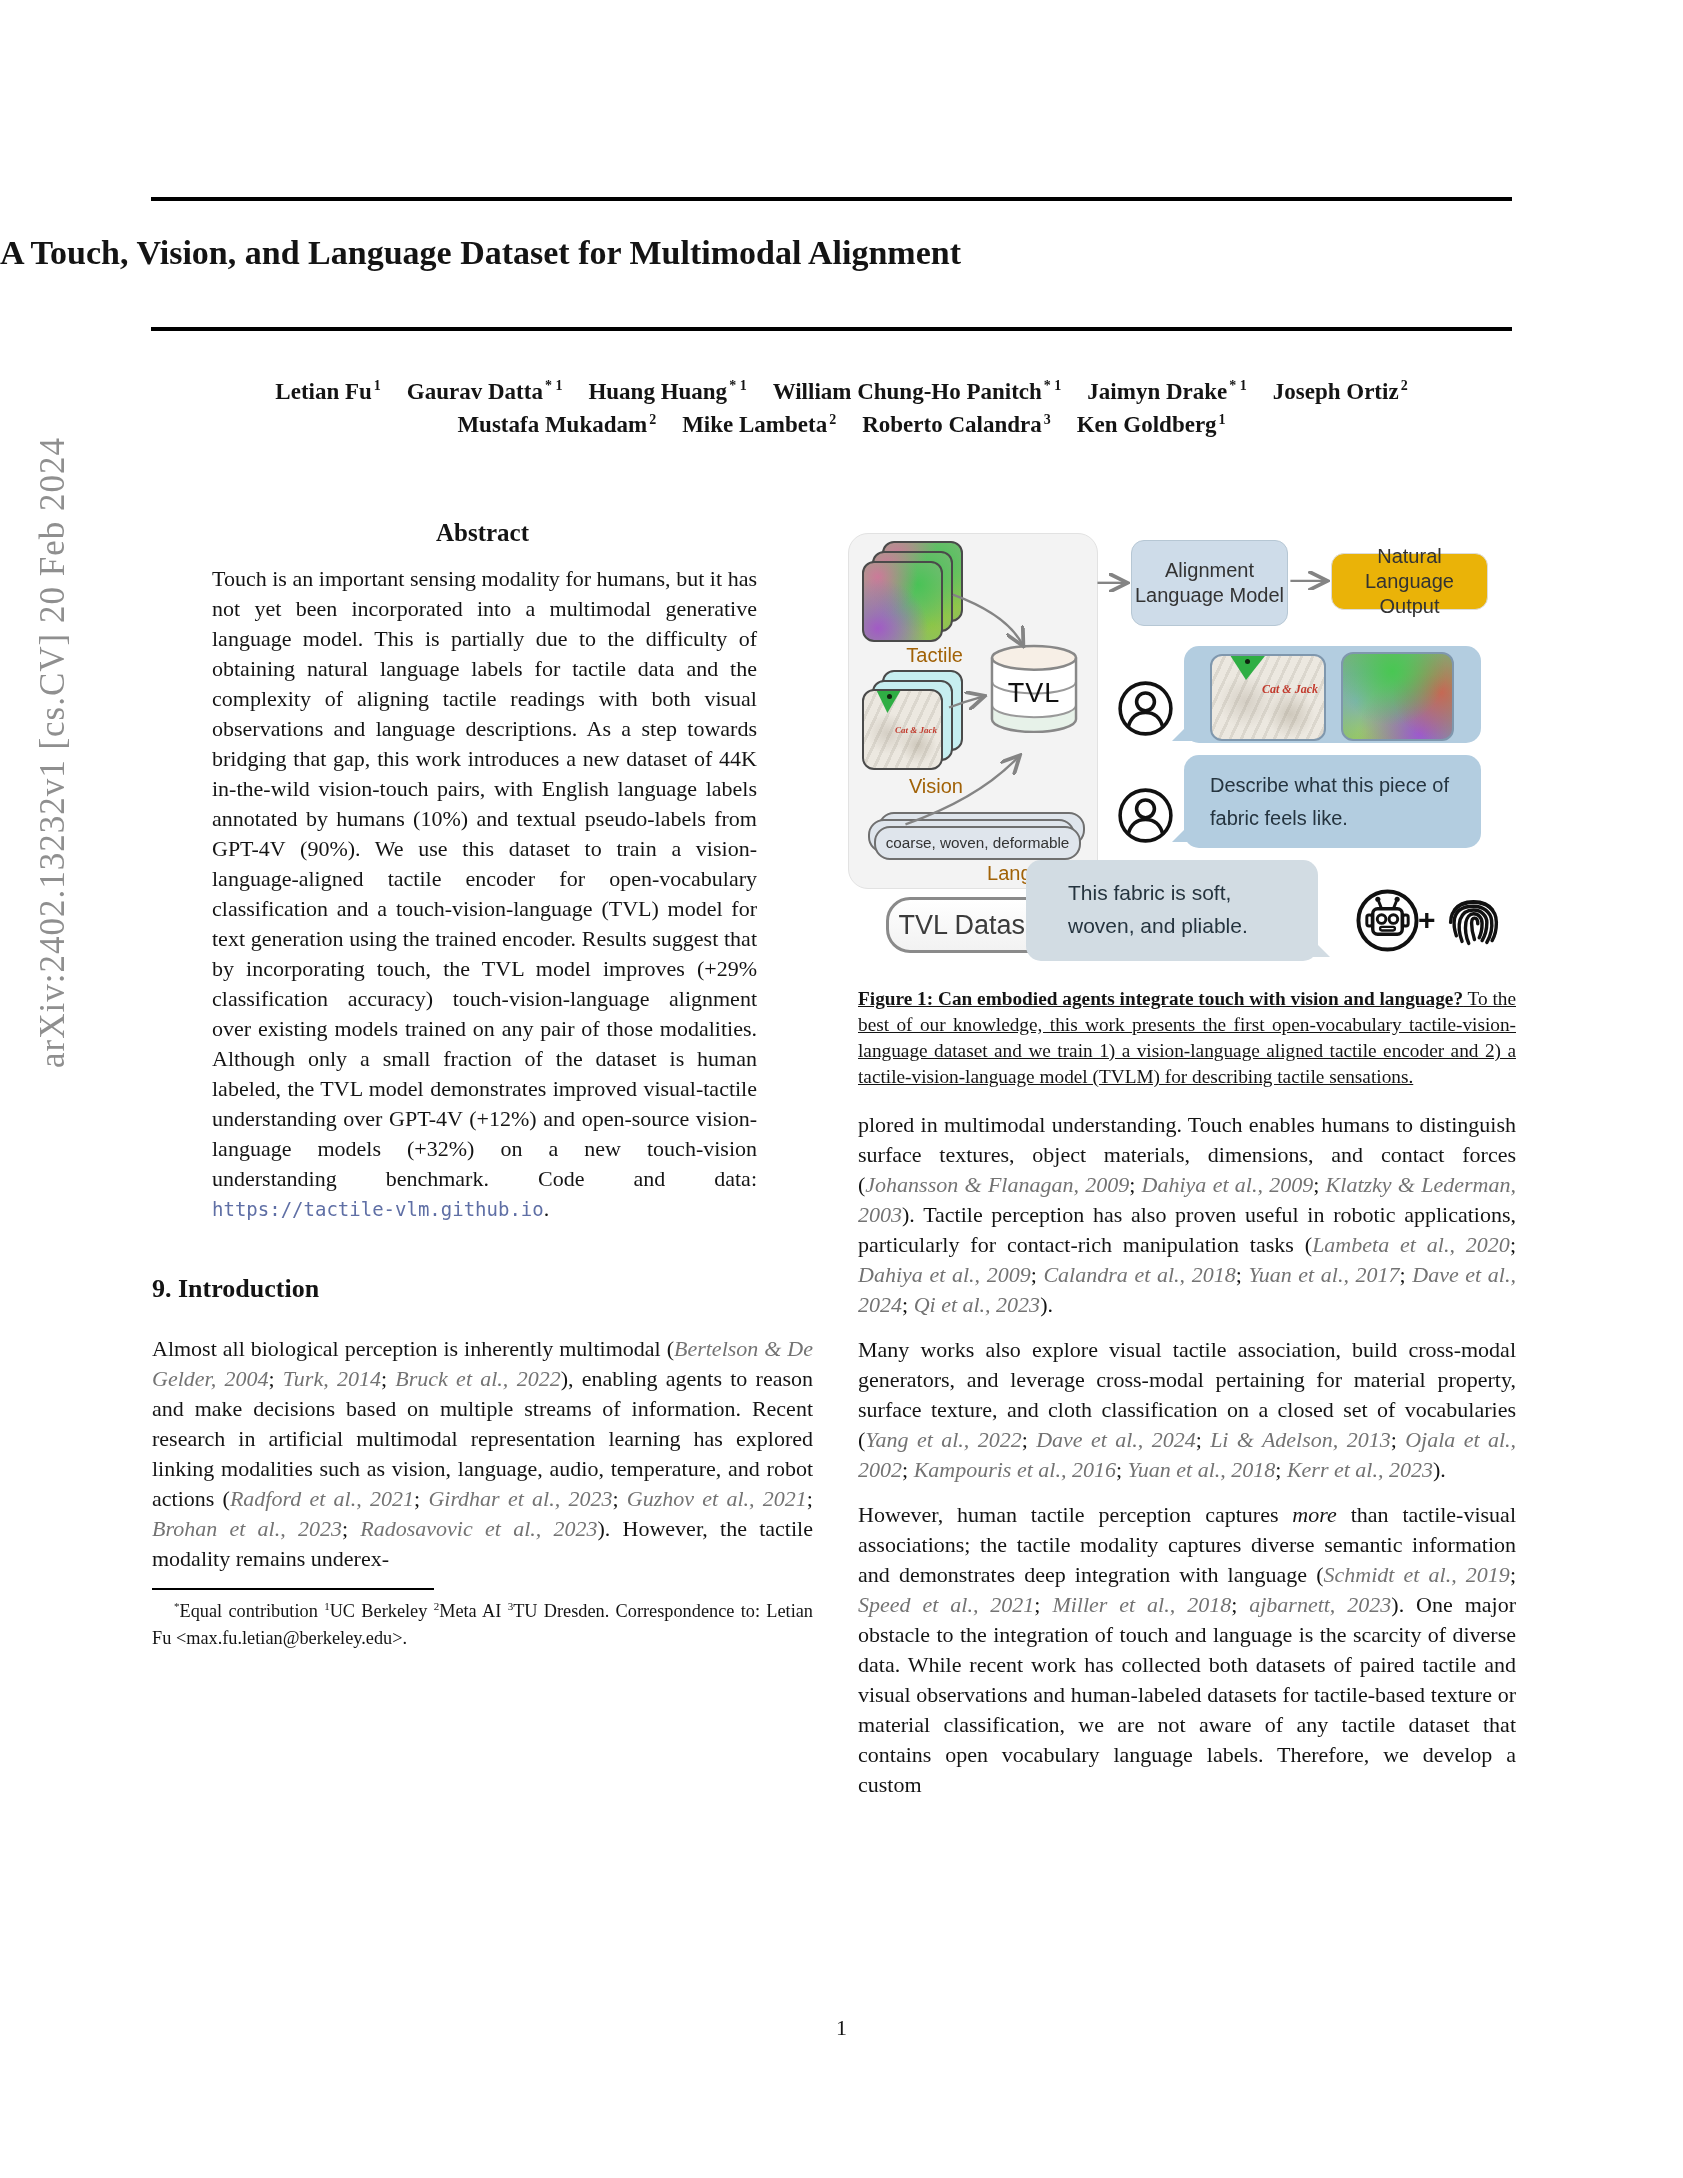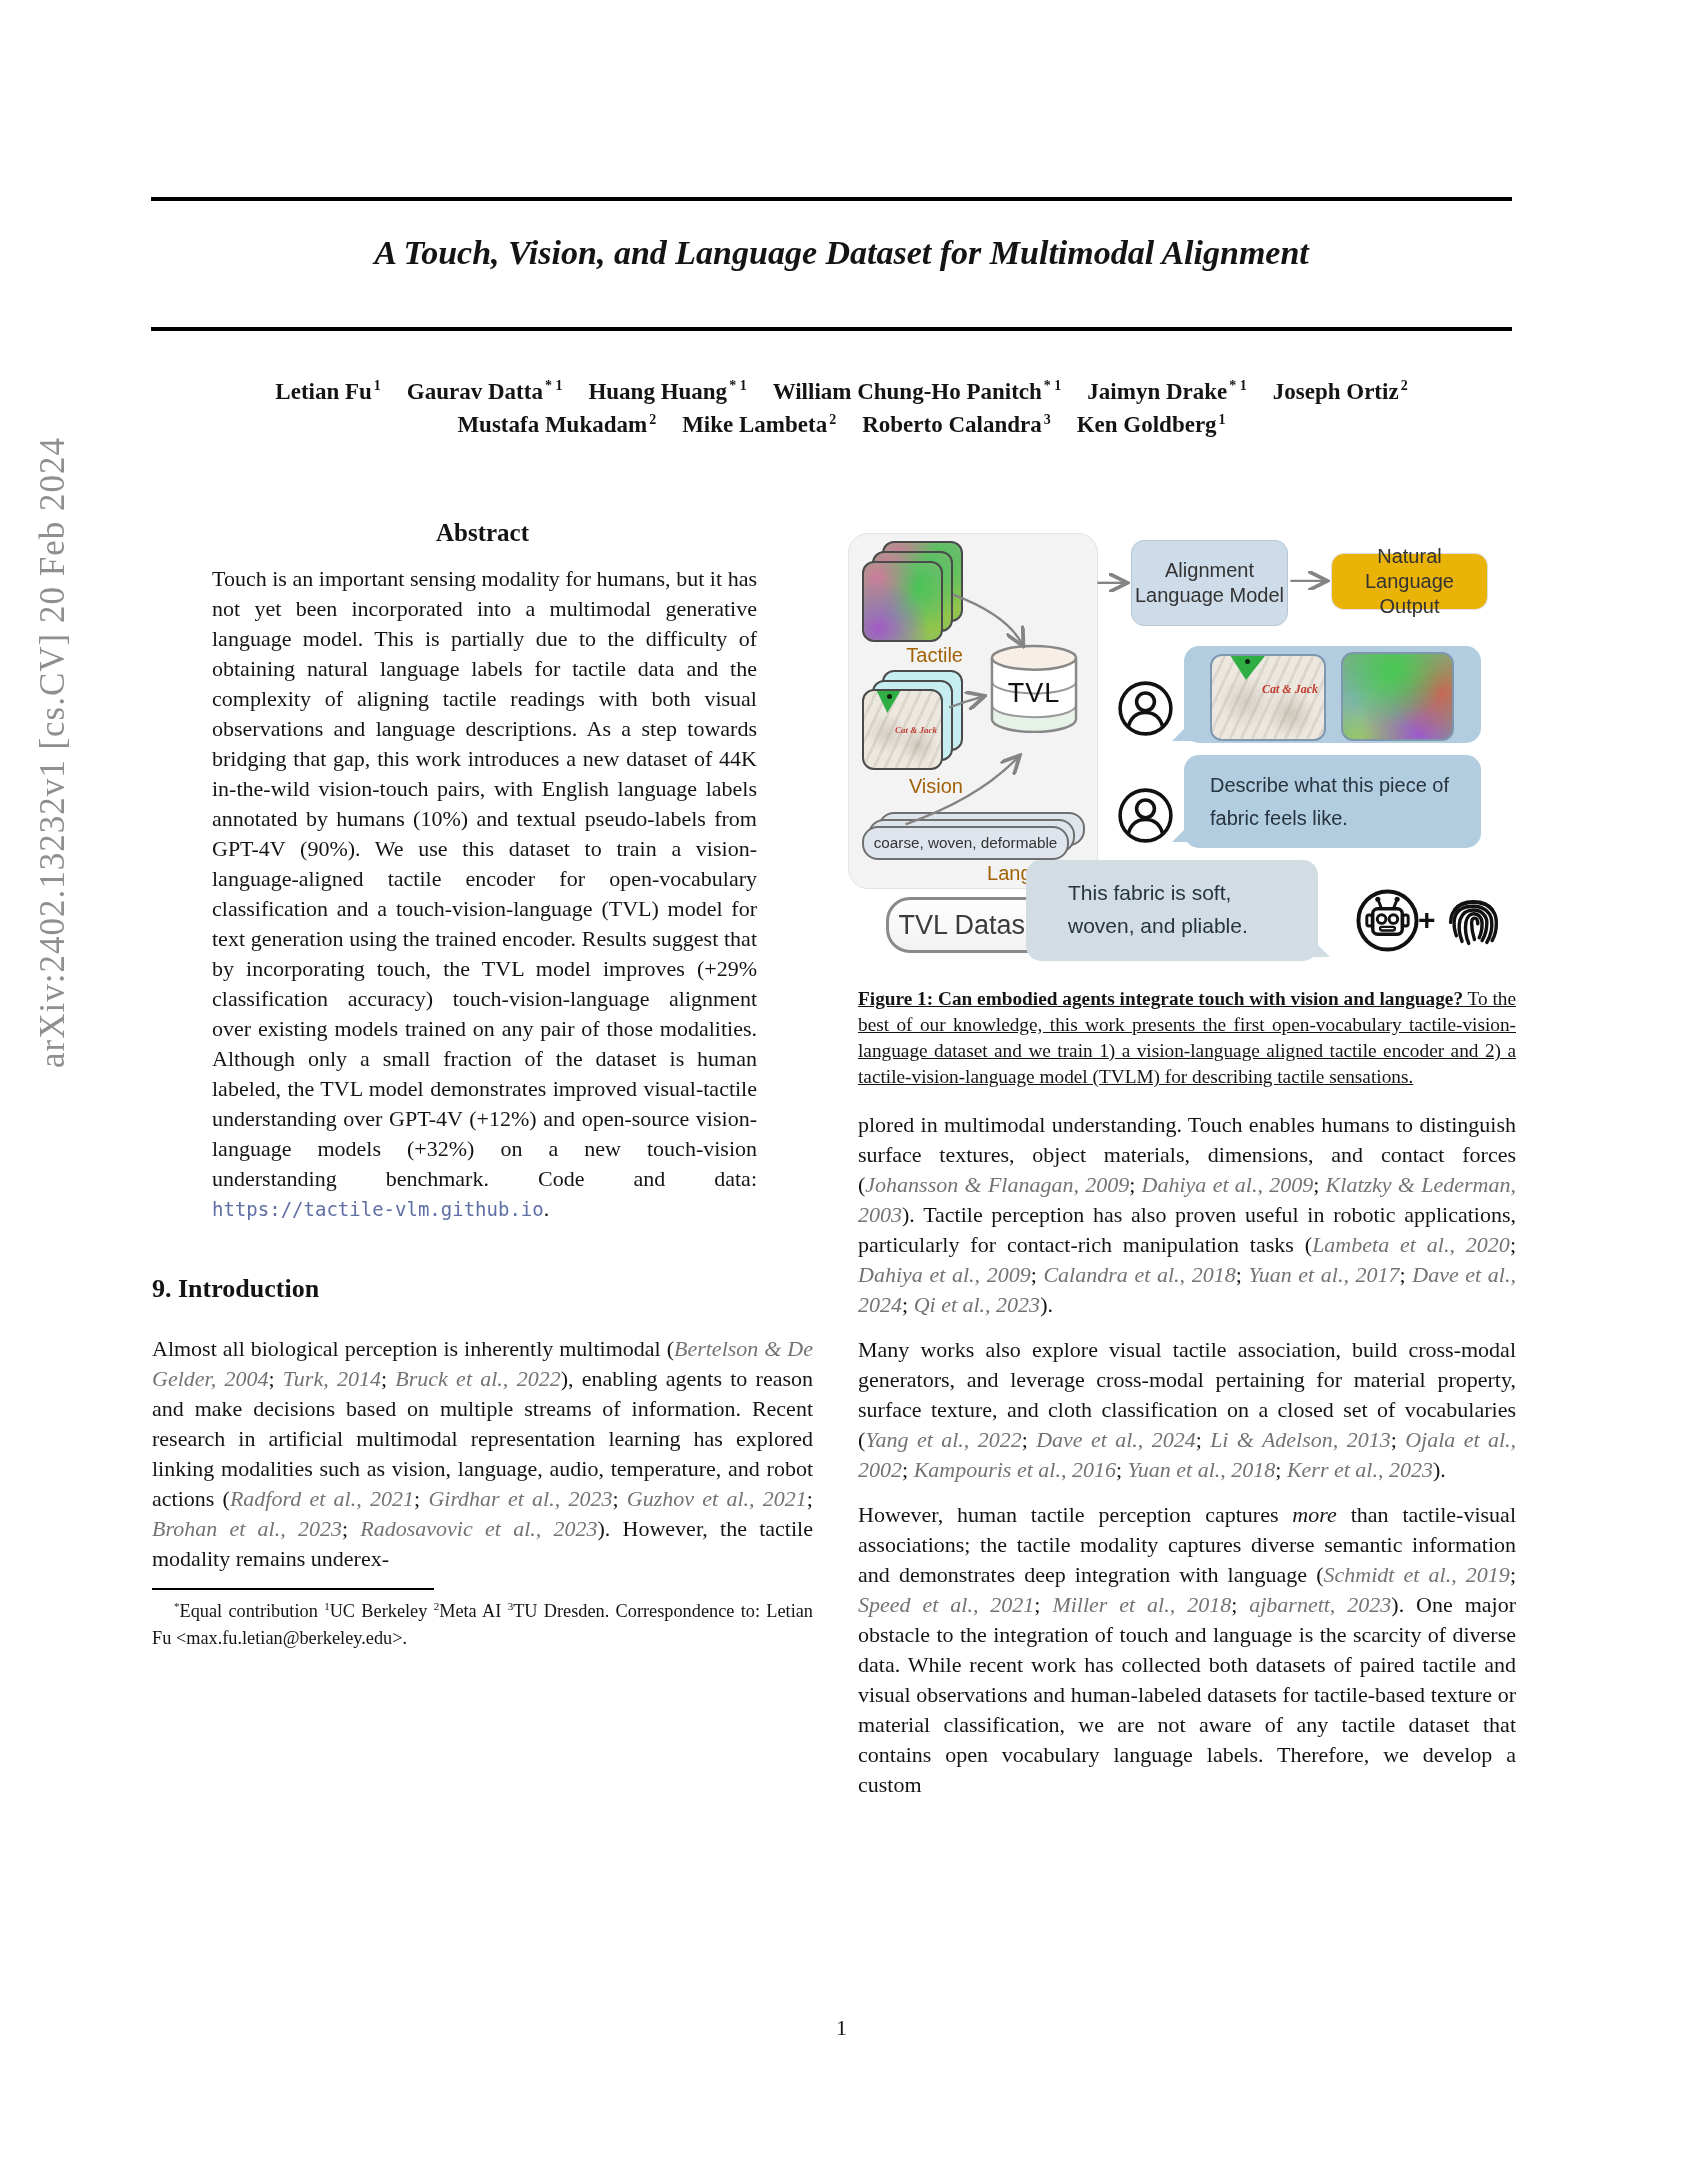--- a/index.html
+++ b/index.html
@@ -1,22 +1,22 @@
 <!DOCTYPE html>
 <html><head>
 <meta charset="utf-8">
 <style>
   html,body{margin:0;padding:0;background:#ffffff;}
   #page{position:relative;width:1683px;height:2178px;background:#ffffff;overflow:hidden;
         font-family:"Liberation Serif",serif;color:#141414;}
   .rule{position:absolute;left:151px;width:1361px;height:4px;background:#000;}
   #rule-top{top:197px;}
   #rule-bottom{top:327px;}
-  #paper-title{position:absolute;top:234px;left:0;width:1683px;text-align:center;
-      font-size:34px;font-weight:bold;font-style:italic;}
+  #paper-title{position:absolute;top:234px;left:0;width:1683px;text-align:left;
+      font-size:34px;font-weight:bold;}
   #authors{position:absolute;top:378px;left:0;width:1683px;text-align:center;font-size:23px;font-weight:bold;}
   .author-line{margin-bottom:7px;}
   .author{margin:0 13px;white-space:nowrap;}
   .a-sup{font-size:14px;vertical-align:super;font-weight:bold;margin-left:2px;}
   #arxiv-banner{position:absolute;left:16px;top:386px;width:73px;height:733px;
       display:flex;align-items:center;justify-content:center;}
   #arxiv-banner .vtext{writing-mode:vertical-rl;transform:rotate(180deg);
       font-family:"Liberation Serif",serif;font-size:35px;color:#8f8f8f;letter-spacing:1px;}
 
   
@@ -143,21 +143,21 @@
       <div class="stack-card vision-back" style="left:24px;top:137px;"></div>
       <div class="stack-card vision-back" style="left:14px;top:147px;"></div>
       <div class="stack-card fabric-img" style="left:4px;top:156px;">
         <div class="fabric-tri"></div>
         <div class="fabric-brand" style="right:4px;top:34px;font-size:9px;">Cat &amp; Jack</div>
       </div>
       <div class="stack-label" style="left:-14px;top:242px;width:119px;">Vision</div>
 
       <div class="pill" style="left:20px;top:279px;width:203px;"></div>
       <div class="pill" style="left:10px;top:286px;width:203px;"></div>
-      <div class="pill" id="lang-pill-front" style="left:4px;top:293px;width:203px;">coarse, woven, deformable</div>
+      <div class="pill" id="lang-pill-front" style="left:16px;top:293px;width:203px;">coarse, woven, deformable</div>
       <div class="stack-label" style="left:20px;top:329px;width:198px;">Language</div>
 
       <div id="tvl-cyl">
         <svg width="90" height="89" viewBox="0 0 91 90">
           <path d="M3 14 L3 76 A42.5 13 0 0 0 88 76 L88 14" fill="#ffffff" stroke="none"></path>
           <path d="M3 62 L3 76 A42.5 13 0 0 0 88 76 L88 62 A42.5 13 0 0 1 3 62" fill="#e7f2e9" stroke="none"></path>
           <ellipse cx="45.5" cy="14" rx="42.5" ry="12" fill="#f7efe6" stroke="#888" stroke-width="2.5"></ellipse>
           <path d="M3 38 A42.5 12 0 0 0 88 38" fill="none" stroke="#999" stroke-width="2"></path>
           <path d="M3 62 A42.5 12 0 0 0 88 62" fill="none" stroke="#999" stroke-width="2"></path>
           <path d="M3 14 L3 76 A42.5 13 0 0 0 88 76 L88 14" fill="none" stroke="#888" stroke-width="2.5"></path>

